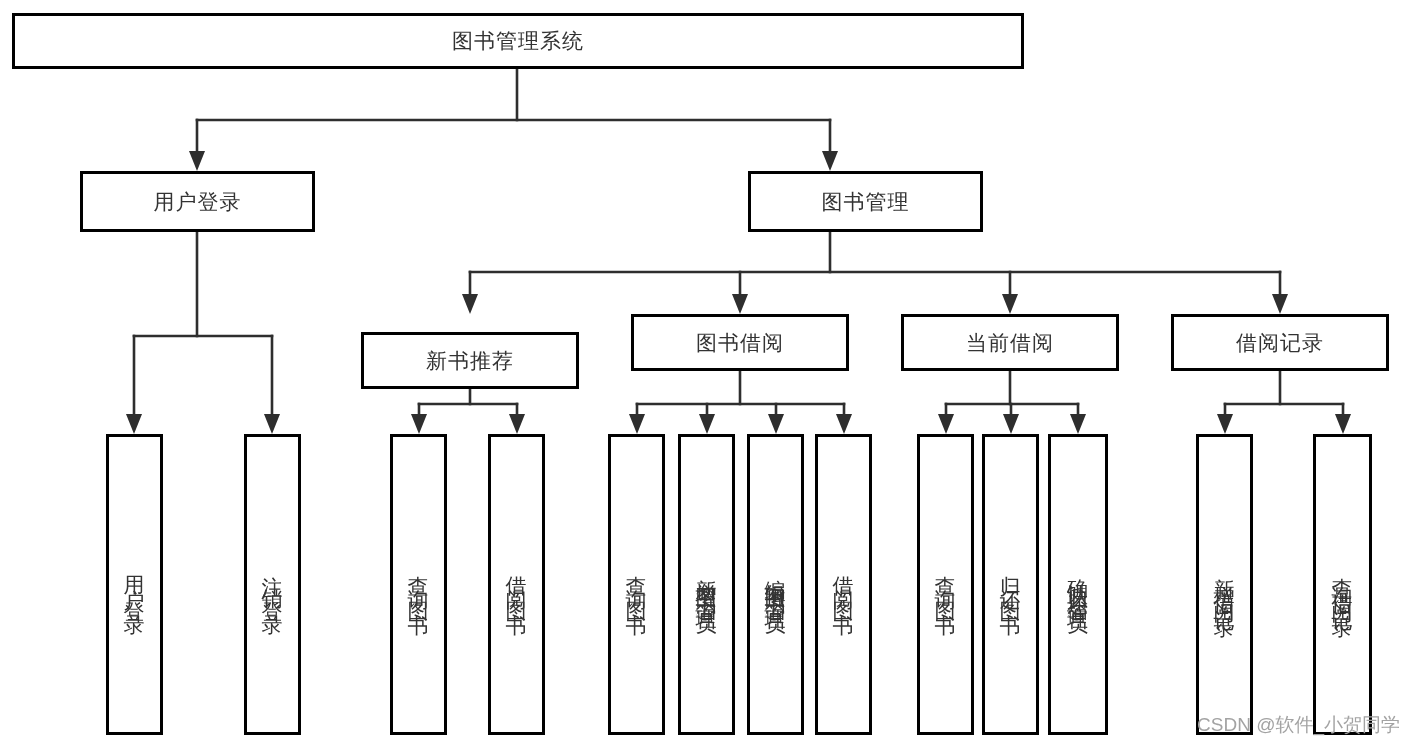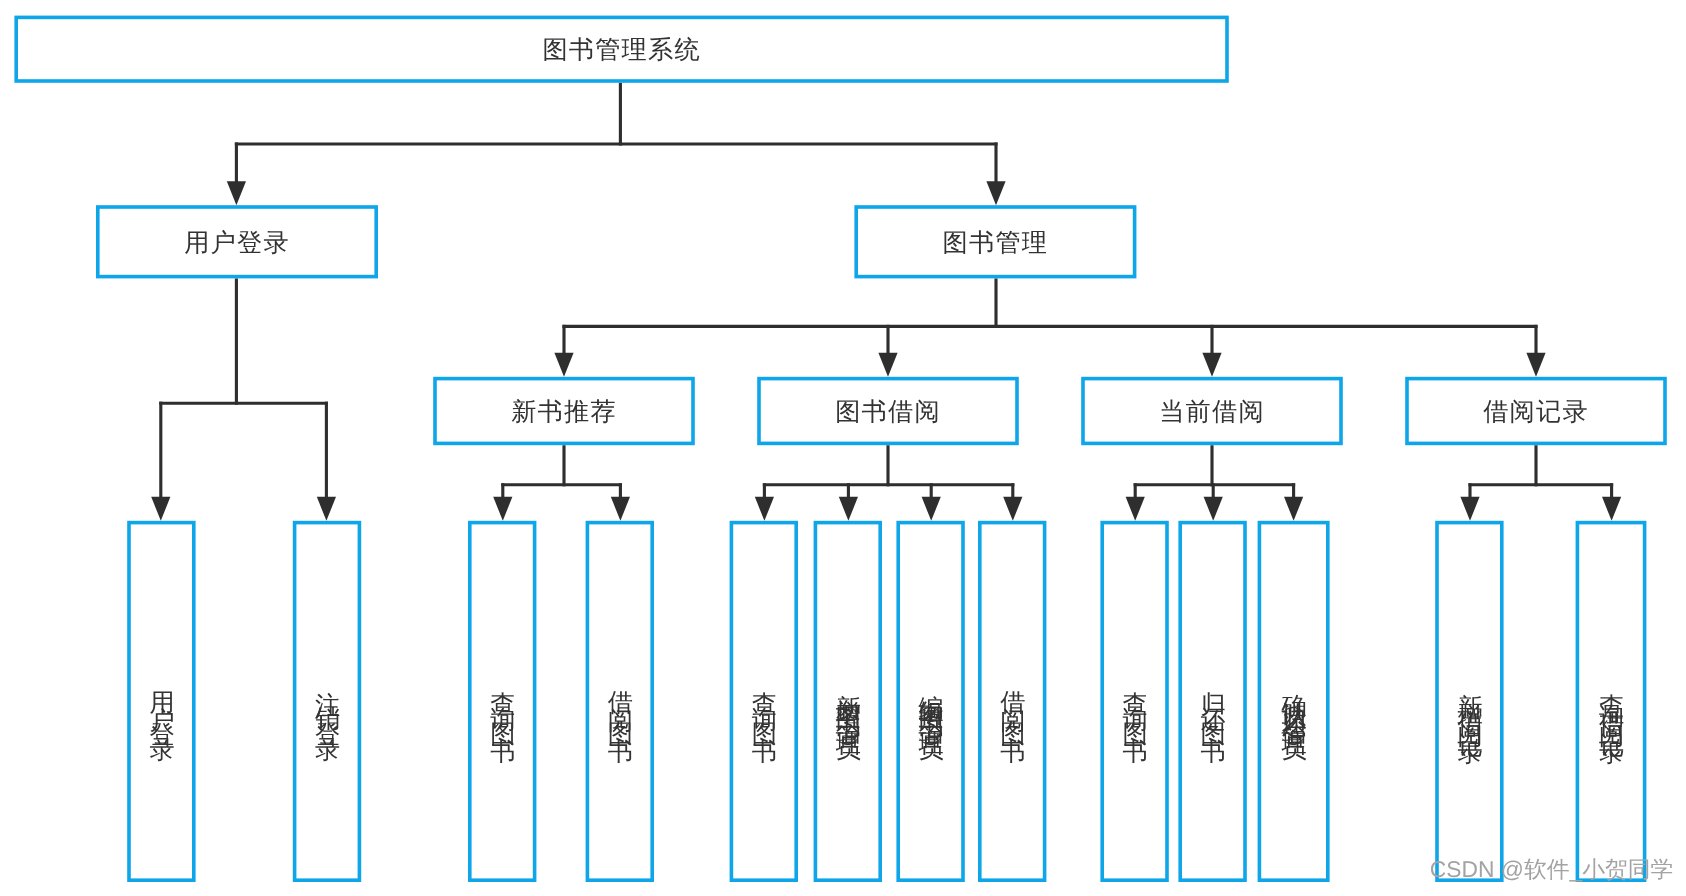--- a/index.html
+++ b/index.html
@@ -16,21 +16,21 @@
     overflow: hidden;
   }
   .connectors {
     position: absolute;
     left: 0;
     top: 0;
   }
   .node {
     position: absolute;
     box-sizing: border-box;
-    border: 3px solid #0ea5e9;
+    border: 3px solid #000000;
     background: #ffffff;
     display: flex;
     align-items: center;
     justify-content: center;
     color: #333333;
   }
   .h {
     font-size: 21px;
     letter-spacing: 1px;
     white-space: nowrap;
@@ -44,21 +44,21 @@
   .s4 { letter-spacing: 13px; }
   .s6 { letter-spacing: 8px; }
   .s9 { letter-spacing: 5px; }
   .watermark {
     position: absolute;
     left: 1186px;
     top: 712px;
     width: 214px;
     font-size: 19px;
     color: #a3a3a3;
-    text-align: center;
+    text-align: right;
     white-space: nowrap;
     z-index: 5;
   }
 </style>
 </head>
 <body>
 
 <div class="canvas">
 
   <svg class="connectors" width="1405" height="747" viewBox="0 0 1405 747">
@@ -123,23 +123,23 @@
       <polygon points="1003,414 1019,414 1011,434"></polygon>
       <polygon points="1070,414 1086,414 1078,434"></polygon>
       <polygon points="1217,414 1233,414 1225,434"></polygon>
       <polygon points="1335,414 1351,414 1343,434"></polygon>
     </g>
   </svg>
 
   <div class="node h" style="left:12px; top:13px; width:1012px; height:56px;">图书管理系统</div>
 
   <div class="node h" style="left:80px; top:171px; width:235px; height:61px;">用户登录</div>
-  <div class="node h" style="left:712px; top:171px; width:235px; height:61px;">图书管理</div>
+  <div class="node h" style="left:748px; top:171px; width:235px; height:61px;">图书管理</div>
 
-  <div class="node h" style="left:361px; top:314px; width:218px; height:57px;">新书推荐</div>
+  <div class="node h" style="left:361px; top:332px; width:218px; height:57px;">新书推荐</div>
   <div class="node h" style="left:901px; top:314px; width:218px; height:57px;">当前借阅</div>
   <div class="node h" style="left:631px; top:314px; width:218px; height:57px;">图书借阅</div>
   <div class="node h" style="left:1171px; top:314px; width:218px; height:57px;">借阅记录</div>
 
   <div class="node v s4" style="left:106px; top:434px; width:57px; height:301px;">用户登录</div>
   <div class="node v s4" style="left:244px; top:434px; width:57px; height:301px;">注销登录</div>
 
   <div class="node v s4" style="left:390px; top:434px; width:57px; height:301px;">查询图书</div>
   <div class="node v s4" style="left:488px; top:434px; width:57px; height:301px;">借阅图书</div>
 

